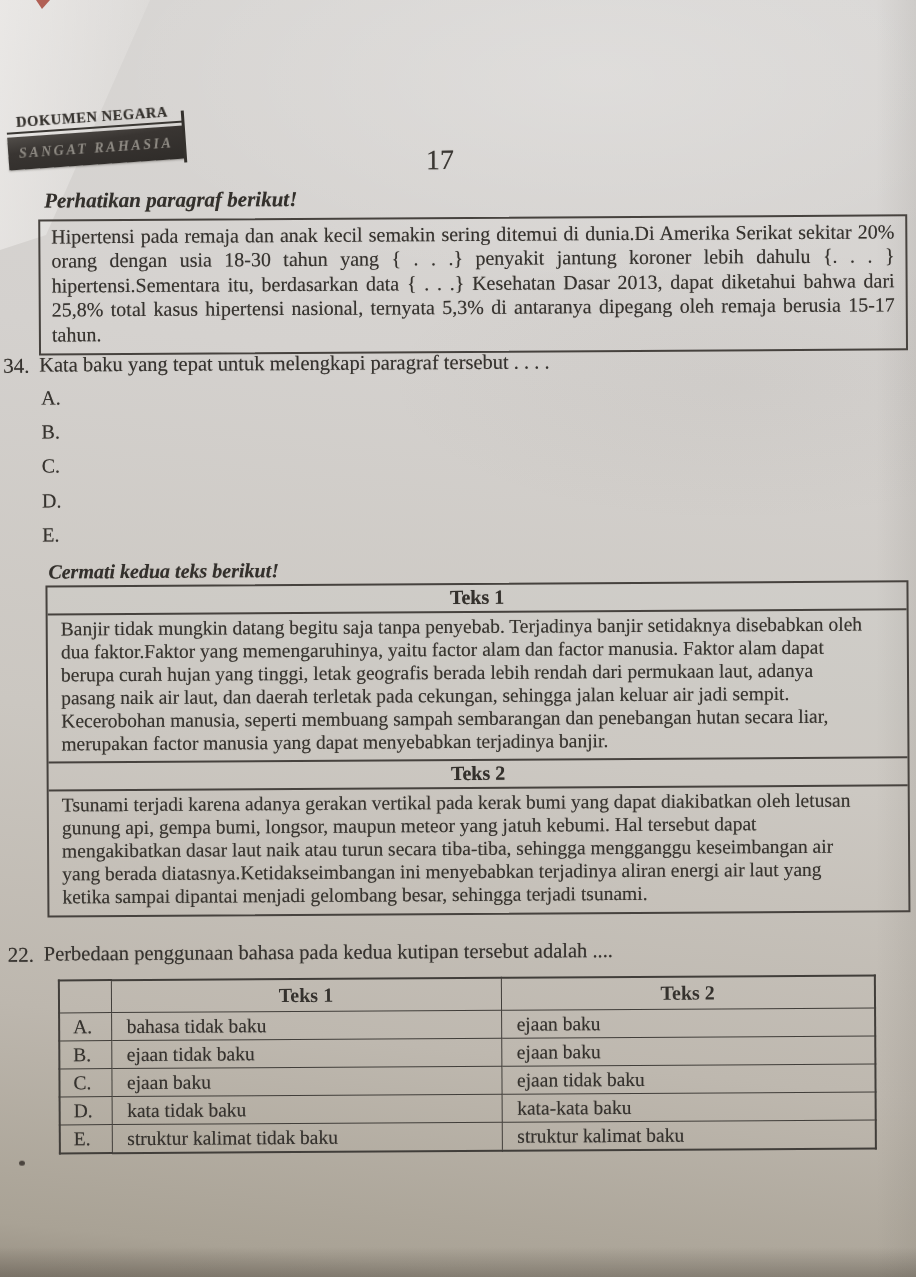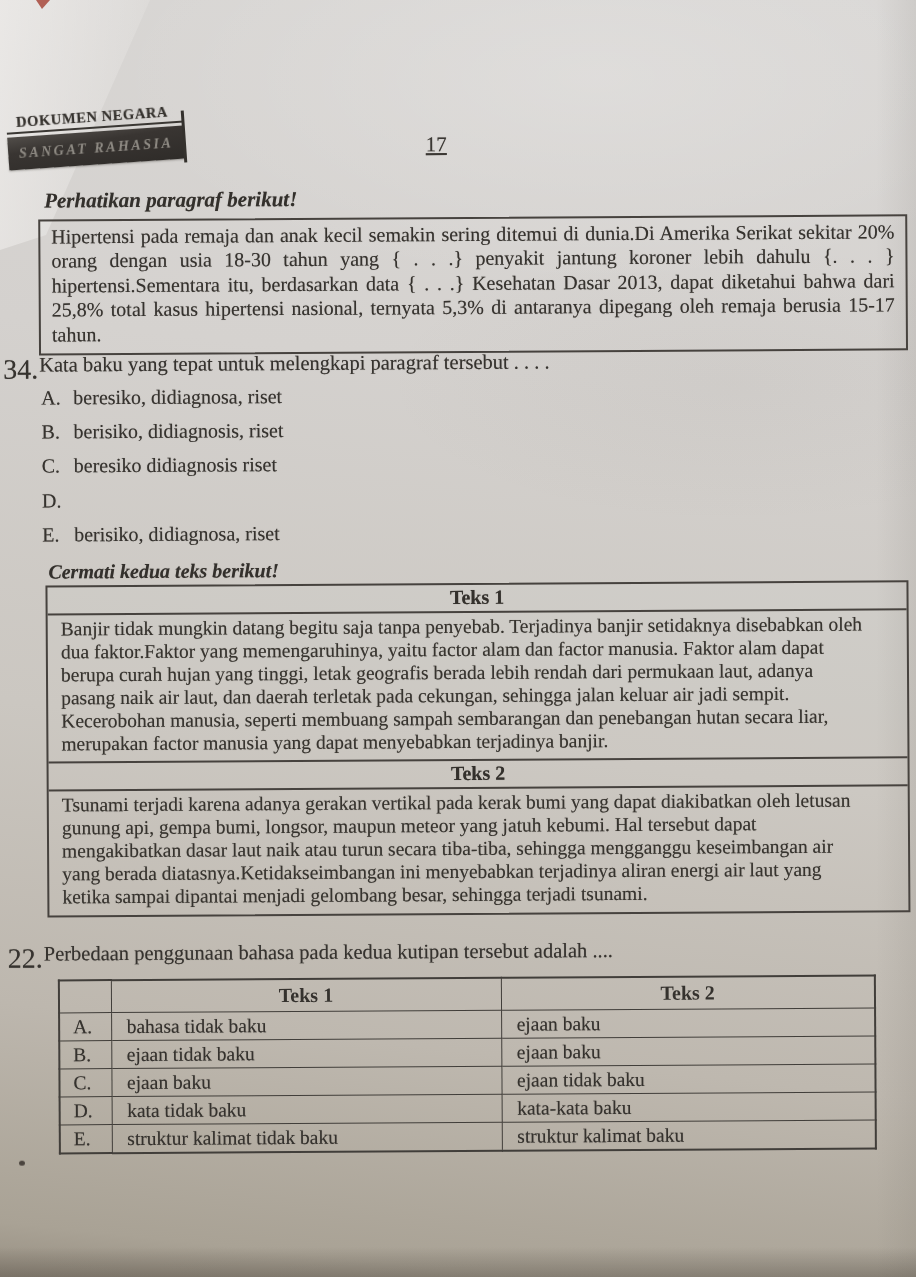--- a/index.html
+++ b/index.html
@@ -44,37 +44,37 @@
     background:linear-gradient(175deg,#514d49 0%,#393532 35%,#2f2c29 100%);
     display:flex;align-items:center;justify-content:center;
     box-shadow:0 1px 2px rgba(40,36,32,0.35);
   }
   .stamp-bar-text{
     font-style:italic;font-weight:bold;font-size:14px;letter-spacing:2.5px;
     color:#8f8b84;white-space:nowrap;filter:blur(0.45px);
   }
   .stamp-tick{position:absolute;right:-2px;top:8px;width:3px;height:52px;background:#34312d;filter:blur(0.3px);}
 
-  .page-number{position:absolute;left:428px;top:132px;font-size:21px;color:#3b3834;text-decoration:underline;}
+  .page-number{position:absolute;left:428px;top:144px;font-size:28px;color:#3b3834;}
 
   .h-instr{font-weight:bold;font-style:italic;font-size:21px;color:#33302c;}
   .h1-pos{position:absolute;left:46px;top:186px;}
   .h2-pos{position:absolute;left:48px;top:558px;font-size:20px;}
 
   .para-box{
     position:absolute;left:40px;top:217px;width:843px;
     border:2px solid #46423e;
     padding:3px 11px 7px 11px;
     font-size:20px;line-height:24.4px;
     text-align:justify;
     background:rgba(255,255,255,0.03);
   }
 
   .q-row{position:absolute;display:flex;}
-  .q-num{width:36px;flex:none;font-size:28px;}
+  .q-num{width:36px;flex:none;font-size:21px;}
   .q-text{font-size:20.5px;}
   .q34-pos{left:4px;top:351px;width:880px;}
   .q35-pos{left:5px;top:940px;width:890px;}
 
   .options{position:absolute;left:42px;top:383px;width:600px;}
   .option{display:flex;margin-bottom:8.6px;line-height:25.6px;}
   .opt-letter{width:32px;flex:none;font-size:20px;}
   .opt-text{font-size:20px;}
 
   .teks-box{
@@ -138,36 +138,32 @@
     <div class="para-box soft">Hipertensi pada remaja dan anak kecil semakin sering ditemui di dunia.Di Amerika Serikat sekitar 20% orang dengan usia 18-30 tahun yang { . . .} penyakit jantung koroner lebih dahulu {. . . } hipertensi.Sementara itu, berdasarkan data { . . .} Kesehatan Dasar 2013, dapat diketahui bahwa dari 25,8% total kasus hipertensi nasional, ternyata 5,3% di antaranya dipegang oleh remaja berusia 15-17 tahun.</div>
 
     <div class="q-row q34-pos">
       <div class="q-num soft">34.</div>
       <div class="q-text soft">Kata baku yang tepat untuk melengkapi paragraf tersebut . . . .</div>
     </div>
 
     <div class="options">
       <div class="option">
         <span class="opt-letter soft">A.</span>
-        <span class="opt-text soft">beresiko, didiagnosa, riset</span>
       </div>
       <div class="option">
         <span class="opt-letter soft">B.</span>
-        <span class="opt-text soft">berisiko, didiagnosis, riset</span>
       </div>
       <div class="option">
         <span class="opt-letter soft">C.</span>
-        <span class="opt-text soft">beresiko didiagnosis riset</span>
       </div>
       <div class="option">
         <span class="opt-letter soft">D.</span>
       </div>
       <div class="option">
         <span class="opt-letter soft">E.</span>
-        <span class="opt-text soft">berisiko, didiagnosa, riset</span>
       </div>
     </div>
 
     <div class="h-instr h2-pos soft">Cermati kedua teks berikut!</div>
 
     <div class="teks-box">
       <div class="teks-header soft">Teks 1</div>
       <div class="teks-body soft">Banjir tidak mungkin datang begitu saja tanpa penyebab. Terjadinya banjir setidaknya disebabkan oleh dua faktor.Faktor yang memengaruhinya, yaitu factor alam dan factor manusia. Faktor alam dapat berupa curah hujan yang tinggi, letak geografis berada lebih rendah dari permukaan laut, adanya pasang naik air laut, dan daerah terletak pada cekungan, sehingga jalan keluar air jadi sempit. Kecerobohan manusia, seperti membuang sampah sembarangan dan penebangan hutan secara liar, merupakan factor manusia yang dapat menyebabkan terjadinya banjir.</div>
       <div class="teks-header second soft">Teks 2</div>
       <div class="teks-body soft">Tsunami terjadi karena adanya gerakan vertikal pada kerak bumi yang dapat diakibatkan oleh letusan gunung api, gempa bumi, longsor, maupun meteor yang jatuh kebumi. Hal tersebut dapat mengakibatkan dasar laut naik atau turun secara tiba-tiba, sehingga mengganggu keseimbangan air yang berada diatasnya.Ketidakseimbangan ini menyebabkan terjadinya aliran energi air laut yang ketika sampai dipantai menjadi gelombang besar, sehingga terjadi tsunami.</div>

